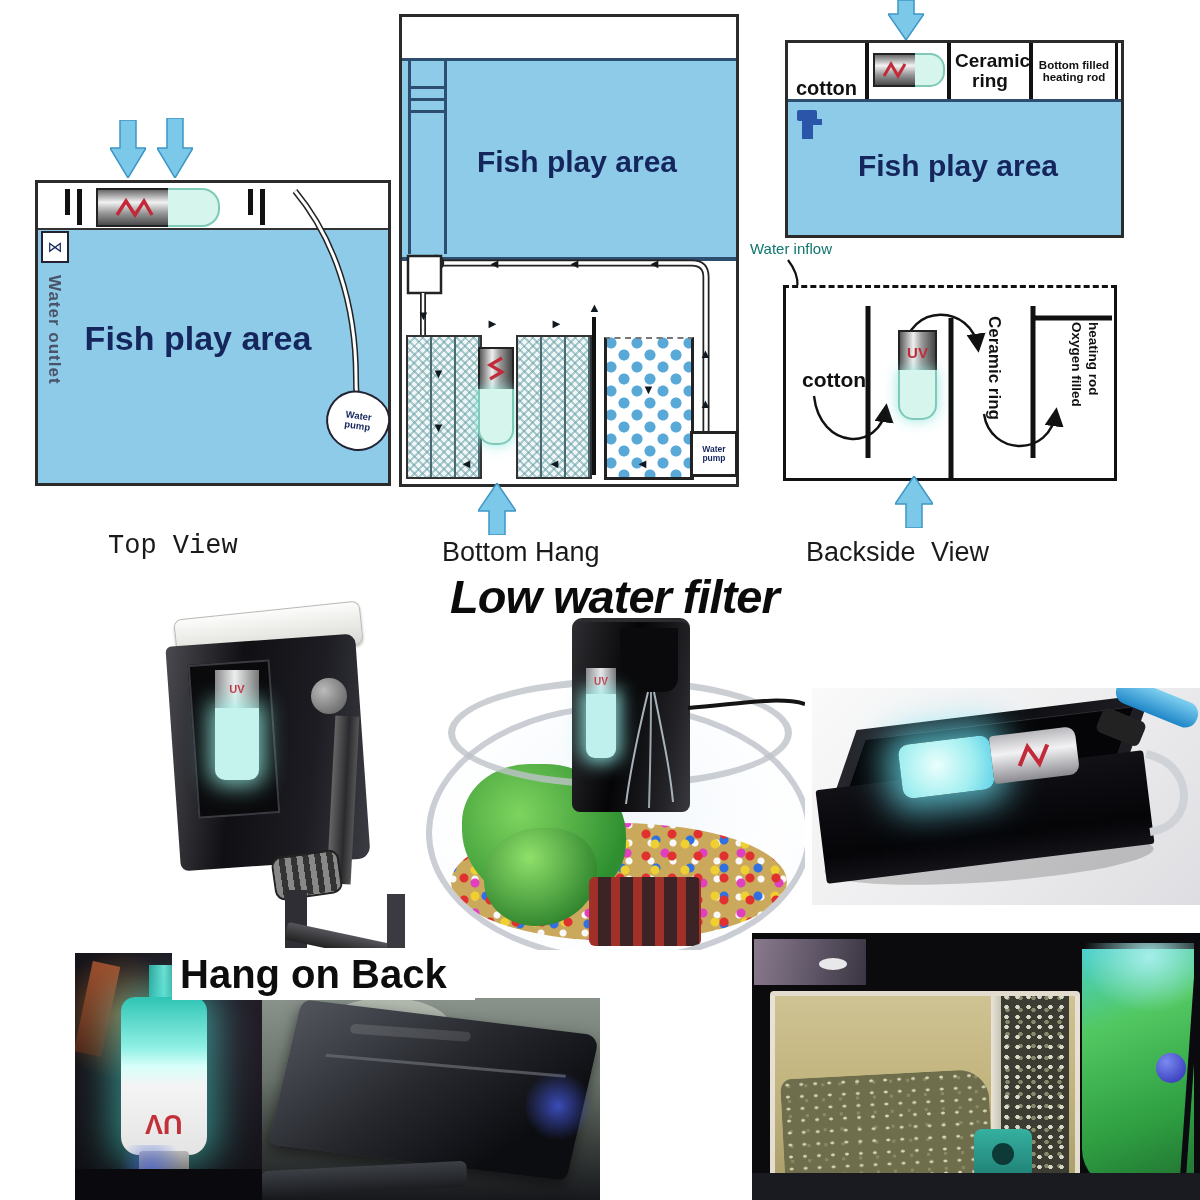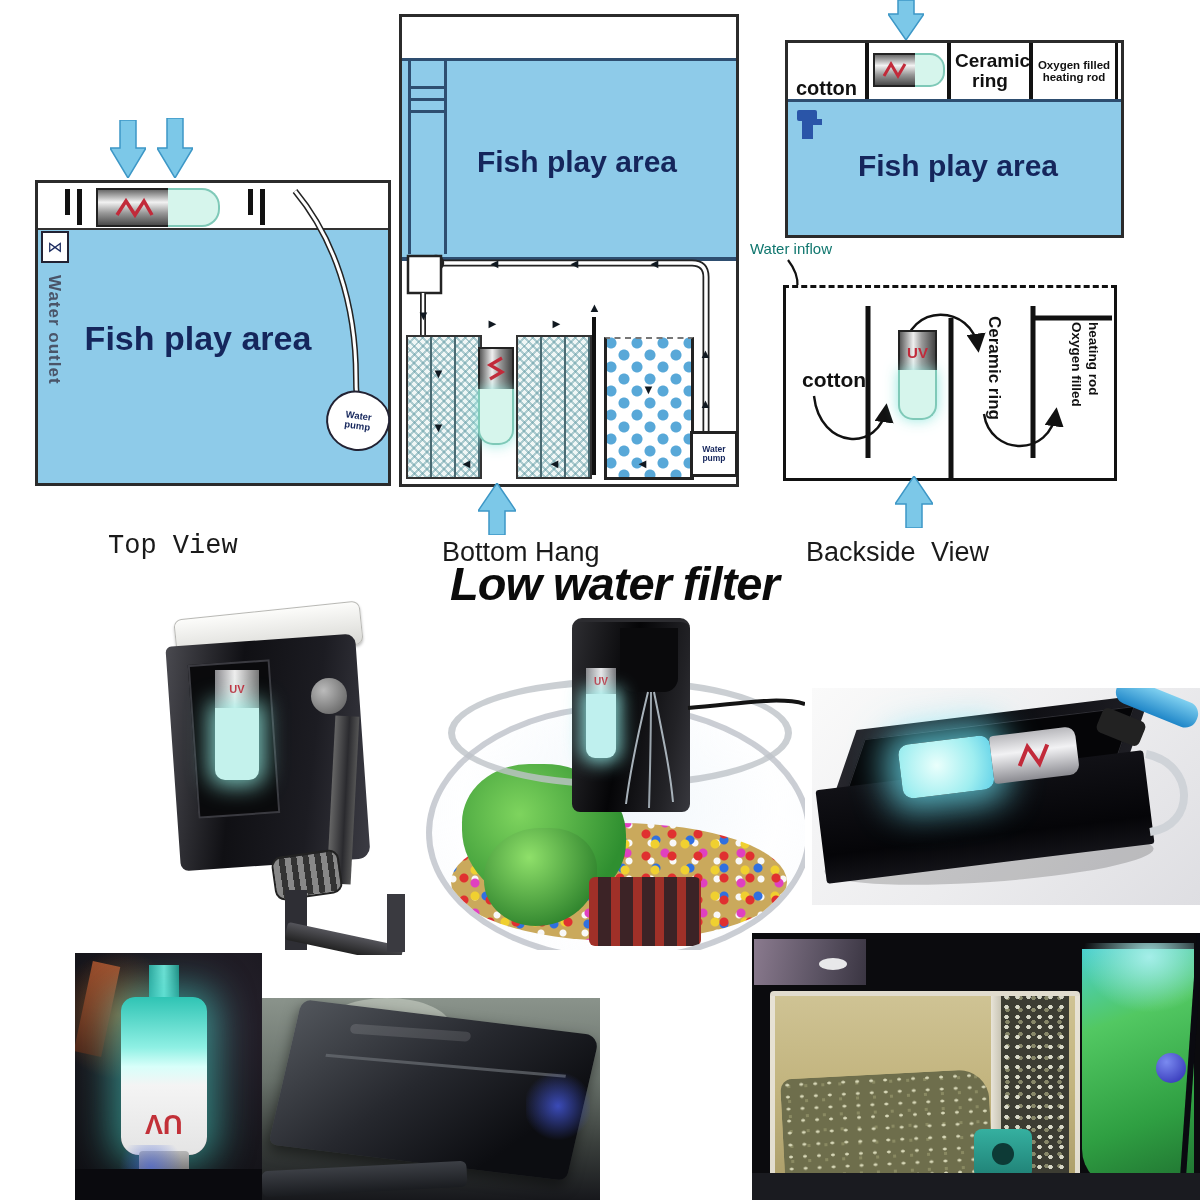--- a/index.html
+++ b/index.html
@@ -3,21 +3,21 @@
 <meta charset="utf-8">
 <style>
   html,body{margin:0;padding:0;background:#fff;}
   #root{position:relative;width:1200px;height:1200px;background:#fff;overflow:hidden;
         font-family:"Liberation Sans",sans-serif;color:#111;}
   .abs{position:absolute;}
   
   .h-title{font-weight:700;font-size:58px;letter-spacing:-2px;color:#0d0d0d;}
   .h-sub{font-family:"Liberation Serif",serif;font-weight:700;font-size:46px;color:#1a1acc;}
   .cap{font-size:27px;color:#1a1a1a;}
-  .big-italic{font-style:italic;font-weight:700;font-size:47px;letter-spacing:-1px;color:#0b0b0b;}
+  .big-italic{font-style:italic;font-weight:700;font-size:47px;letter-spacing:-1px;color:#0b0b0b;margin-top:13px;}
   
   .frame{position:absolute;background:#fff;border:3px solid #2b2b2b;}
   .water{position:absolute;background:#8ecbe9;}
   .navy{color:#15265c;font-weight:700;}
   .vtext{writing-mode:vertical-rl;}
   .tick{position:absolute;width:5px;background:#111;}
   
   .lampM-h{position:absolute;background:linear-gradient(180deg,#6a6a6a,#f2f2f2 35%,#9a9a9a 65%,#4a4a4a);border:2px solid #222;display:flex;align-items:center;justify-content:center;}
   .lampM-v{position:absolute;background:linear-gradient(90deg,#5a5a5a,#efefef 38%,#9a9a9a 62%,#444);border:2px solid #222;display:flex;align-items:center;justify-content:center;}
   .lampG-h{position:absolute;background:#d6f5ec;border:2px solid #7fc9b8;border-left:none;border-radius:0 18px 18px 0;}
@@ -160,21 +160,21 @@
         <svg width="30" height="24">
             <polyline points="3,18 10,6 17,18 24,6" fill="none" stroke="#c22a3a" stroke-width="3"></polyline>
           </svg>
       </div>
       <div class="lampG-h" style="left:46px;top:10px;width:28px;height:30px;border-radius:0 15px 15px 0;"></div>
     </div>
     <div class="abs" style="left:163px;top:0;width:78px;height:56px;border-right:4px solid #111;display:flex;align-items:center;justify-content:center;">
       <span class="cell-label" style="font-size:19px;width:70px;">Ceramic ring</span>
     </div>
     <div class="abs" style="left:245px;top:0;width:82px;height:56px;border-right:3px solid #111;display:flex;align-items:center;justify-content:center;">
-      <span class="cell-label" style="font-size:11.5px;width:74px;">Oxygen filled heating rod</span>
+      <span class="cell-label" style="font-size:11.5px;width:74px;">Bottom filled heating rod</span>
     </div>
     <div class="water" style="left:0;right:0;top:56px;bottom:0;border-top:3px solid #2e4e70;"></div>
     <svg class="abs" style="left:6px;top:62px;" width="30" height="40">
       <rect x="3" y="5" width="20" height="11" rx="2" fill="#2a55a8"></rect>
       <rect x="8" y="16" width="11" height="18" fill="#2a55a8"></rect>
       <rect x="19" y="14" width="9" height="6" fill="#2a55a8"></rect>
     </svg>
     <div class="abs navy" style="left:55px;top:106px;width:230px;font-size:30px;text-align:center;">Fish play area</div>
   </div>
 
@@ -325,14 +325,17 @@
     <div class="abs" style="left:330px;top:10px;width:112px;height:70px;background:radial-gradient(ellipse at 60% 20%,rgba(174,242,240,.9),transparent 70%);"></div>
     <div class="abs" style="left:404px;top:120px;width:30px;height:30px;border-radius:50%;background:radial-gradient(circle at 35% 30%,#7a8af0,#2a2ab0);"></div>
     <div class="abs" style="left:436px;top:0;width:6px;height:260px;background:#0a0a10;transform:rotate(4deg);"></div>
     <div class="abs" style="left:222px;top:196px;width:58px;height:50px;background:linear-gradient(#35b0a0,#1f7f74);border-radius:8px;display:flex;align-items:center;justify-content:center;">
       <div style="width:22px;height:22px;border-radius:50%;background:#0d3a36;"></div>
     </div>
     <div class="abs" style="left:236px;top:244px;width:34px;height:23px;background:#1f8a80;"></div>
     <div class="abs" style="left:0;top:240px;width:448px;height:27px;background:#1a1b20;"></div>
   </div>
 
+  <div class="band" style="left:172px;top:948px;width:303px;height:52px;">
+    <span style="font-weight:700;font-size:40px;color:#0d0d0d;padding-left:8px;white-space:nowrap;">Hang on Back</span>
+  </div>
 
 </div>
 
 </body></html>

